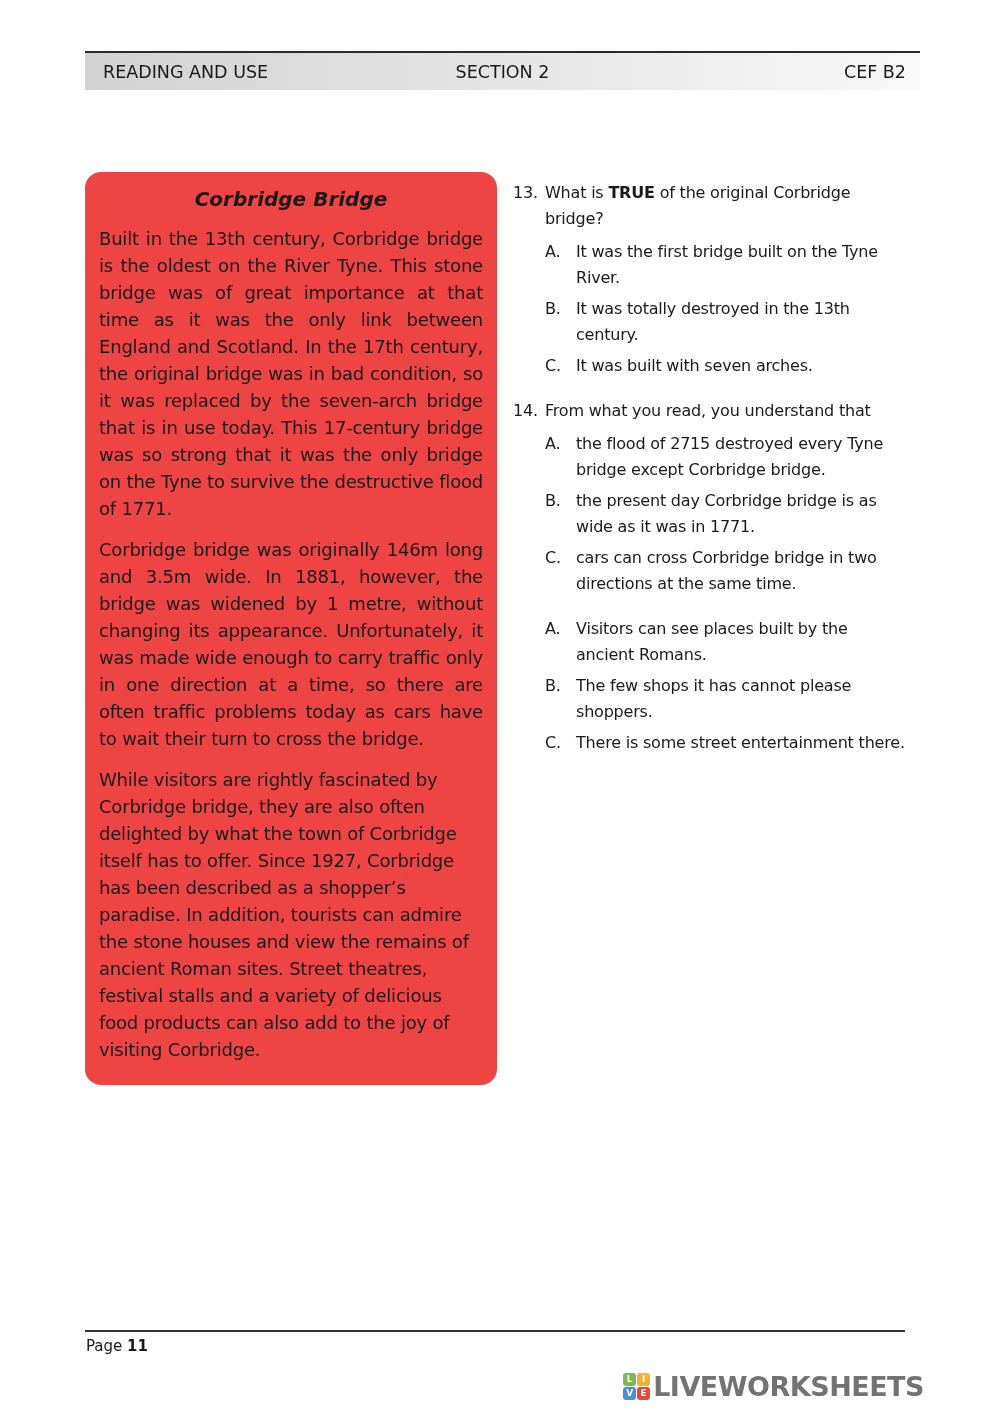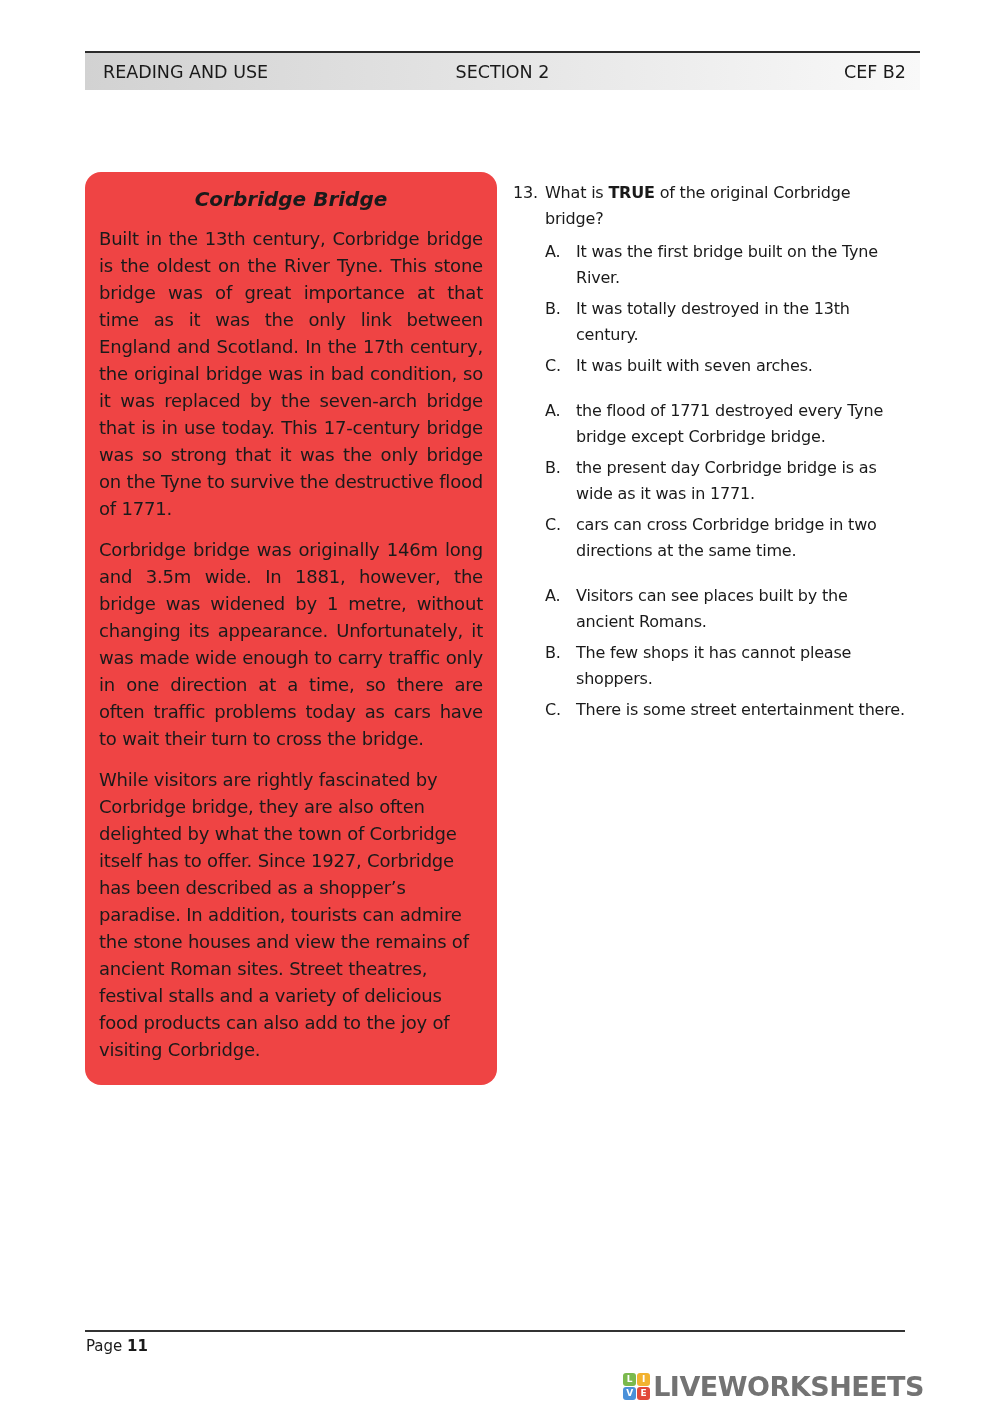--- a/index.html
+++ b/index.html
@@ -106,24 +106,28 @@
           <div class="otext">It was totally destroyed in the 13th century.</div>
         </div>
         <div class="opt">
           <span class="olet">C.</span>
           <div class="otext">It was built with seven arches.</div>
         </div>
       </div>
     </div>
 
     <div class="q">
+      <div class="qrow">
+        <span class="qnum">14.</span>
+        <div class="qtext"><span>From what you read, you understand that</span><b></b><span></span></div>
+      </div>
       <div class="opts">
         <div class="opt">
           <span class="olet">A.</span>
-          <div class="otext">the flood of 1771 destroyed every Tyne bridge except Corbridge bridge.</div>
+          <div class="otext">the flood of 2715 destroyed every Tyne bridge except Corbridge bridge.</div>
         </div>
         <div class="opt">
           <span class="olet">B.</span>
           <div class="otext">the present day Corbridge bridge is as wide as it was in 1771.</div>
         </div>
         <div class="opt">
           <span class="olet">C.</span>
           <div class="otext">cars can cross Corbridge bridge in two directions at the same time.</div>
         </div>
       </div>

